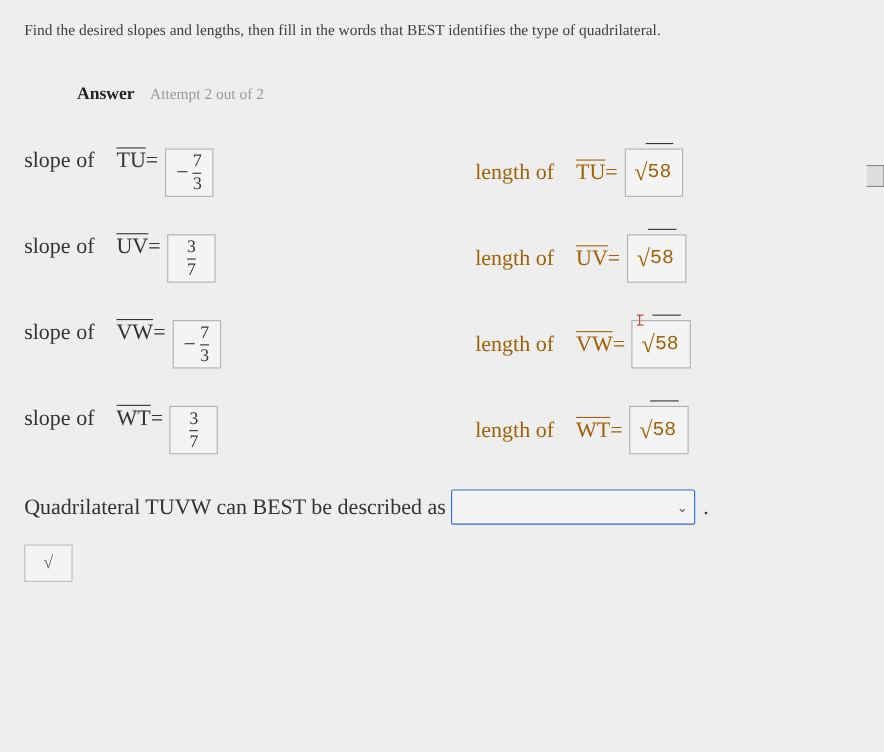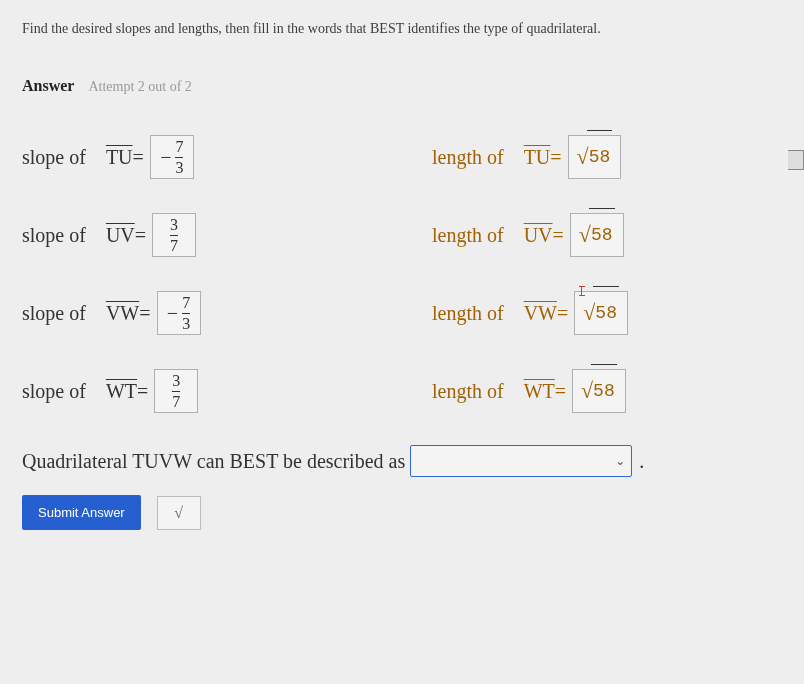--- a/index.html
+++ b/index.html
@@ -15,20 +15,21 @@
   }
   .instructions {
     font-size: 14px;
     color: #3d3d3d;
     line-height: 1.5;
     margin-bottom: 38px;
   }
   .answer-line {
     font-size: 16px;
     margin-bottom: 40px;
+    margin-left: 48px;
   }
   .answer-line .bold {
     font-weight: bold;
     color: #222;
     margin-right: 10px;
   }
   .answer-line .attempt {
     color: #9a9a9a;
     font-size: 14px;
   }
@@ -37,21 +38,20 @@
     flex-direction: column;
     gap: 34px;
   }
   .row {
     display: flex;
     align-items: center;
   }
   .cell-left {
     width: 410px;
     display: flex;
-    align-items: center;
     font-size: 20px;
     color: #333;
   }
   .cell-right {
     display: flex;
     align-items: center;
     font-size: 20px;
     color: #a16207;
   }
   .overline {
@@ -299,17 +299,16 @@
 <div class="final-line">
   <span>Quadrilateral TUVW can BEST be described as</span>
   <span class="dropdown">
     <span></span>
     <span class="chev">⌄</span>
   </span>
   <span class="period">.</span>
 </div>
 
 <div class="bottom-row">
-  <button class="submit-btn">Submit Answer</button>
   <span class="keypad-btn">
     <span>√</span>
   </span>
 </div>
 
 </body></html>

